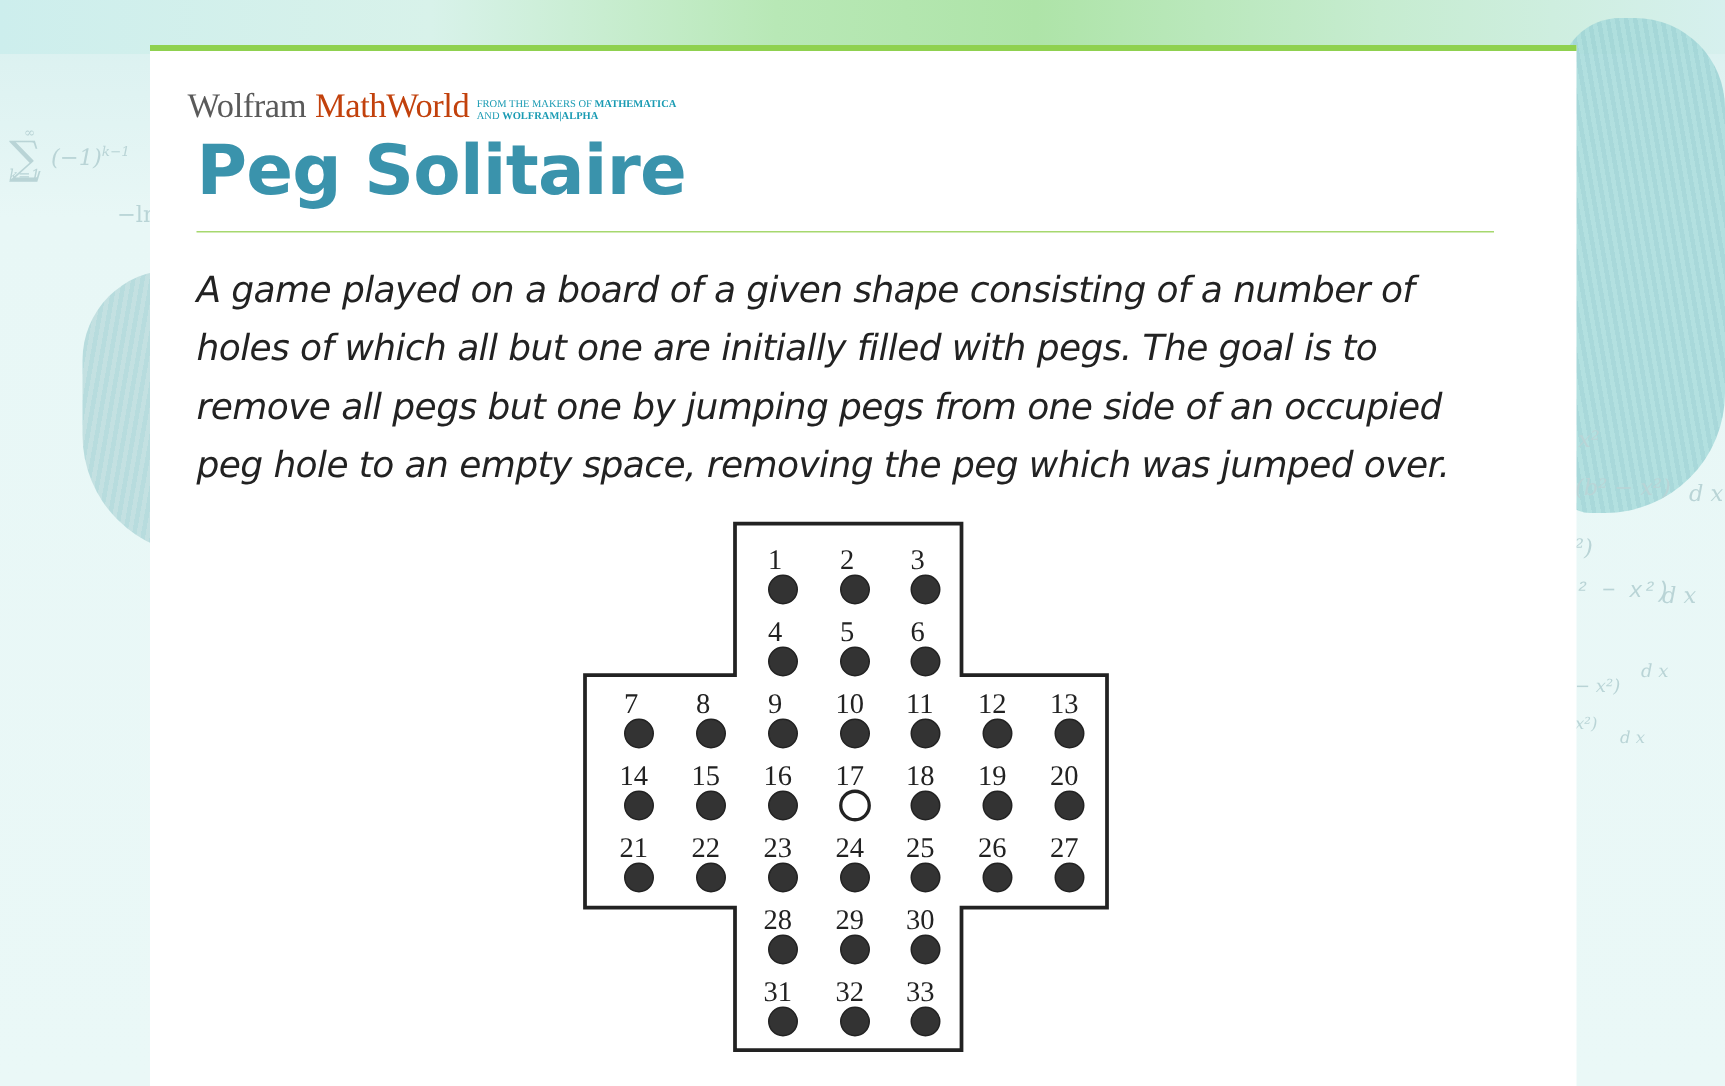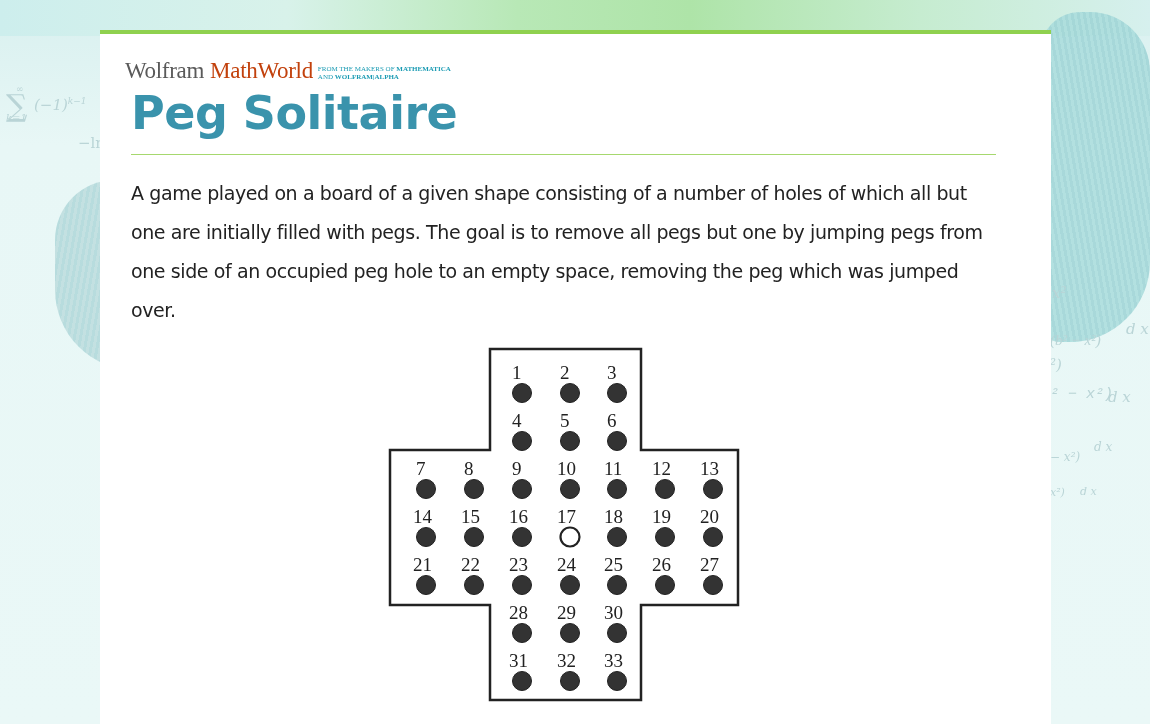--- a/index.html
+++ b/index.html
@@ -38,22 +38,23 @@
   .brand-tag { margin-left: 5px; font-size: 7px; line-height: 8px; color: #1a9bb3; padding-bottom: 3px; }
   .brand-tag b { font-weight: bold; }
   .page-title {
     position: absolute; left: 31px; top: 52px; margin: 0;
     font-family: "DejaVu Sans", sans-serif; font-weight: bold;
     font-size: 46px; color: #3a93ac; letter-spacing: -0.5px;
   }
   .title-rule { position: absolute; left: 31px; top: 120px; width: 865px; height: 1px; background: #a6d86e; }
   .desc {
     position: absolute; left: 31px; top: 140px; width: 870px; margin: 0;
-    font-family: "DejaVu Sans", sans-serif; font-size: 19px; line-height: 39px; color: #222;
+    font-family: "DejaVu Sans", sans-serif; font-size: 24px; line-height: 39px; color: #222;
     letter-spacing: -0.4px;
+    font-style: italic;
   }
   .board-wrap { position: absolute; left: 288px; top: 313px; width: 355px; height: 357px; }
   .board-wrap svg { display: block; }
   .lbl { font-family: "Liberation Serif", serif; font-size: 19px; fill: #222; }
 </style>
 </head>
 <body>
 
 <div class="bg-top"></div>
 <div class="bg-swirl-left"></div>
@@ -61,28 +62,28 @@
 
 <div class="formula" style="left:4px;top:84px;font-size:15px;">
   <span style="font-size:9px;position:absolute;left:12px;top:0;">∞</span>
   <span style="font-size:30px;position:absolute;left:2px;top:4px;font-style:normal;">∑</span>
   <span style="position:absolute;left:30px;top:12px;white-space:nowrap;">(−1)<sup style="font-size:9px;">k−1</sup></span>
   <span style="font-size:10px;position:absolute;left:2px;top:28px;white-space:nowrap;">k=1</span>
   <span style="position:absolute;left:74px;top:50px;white-space:nowrap;font-style:normal;">−ln</span>
 </div>
 <div class="formula" style="left:1050px;top:290px;font-size:15px;width:100px;height:220px;">
   <span style="position:absolute;left:2px;top:-6px;">x²</span>
-  <span style="position:absolute;left:0;top:42px;white-space:nowrap;font-family:Liberation Serif, serif;">(b² − x²)</span>
+  <span style="position:absolute;left:0;top:26px;white-space:nowrap;">(b² − x²)</span>
   <span style="position:absolute;left:76px;top:30px;">d x</span>
   <span style="position:absolute;left:0;top:66px;white-space:nowrap;">²)</span>
   <span style="position:absolute;left:0;top:96px;white-space:nowrap;font-family:Liberation Mono, monospace;">² − x²)</span>
   <span style="position:absolute;left:58px;top:98px;">d x</span>
   <span style="position:absolute;left:0;top:160px;white-space:nowrap;font-size:12px;">− x²)</span>
   <span style="position:absolute;left:44px;top:150px;font-size:12px;">d x</span>
-  <span style="position:absolute;left:0;top:196px;font-size:11px;">x²)</span>
+  <span style="position:absolute;left:0;top:186px;font-size:11px;">x²)</span>
   <span style="position:absolute;left:30px;top:195px;font-size:11px;">d x</span>
 </div>
 
 <div class="card">
   <div class="brand">
     <span class="brand-wolfram">Wolfram</span>
     <span class="brand-mathworld">MathWorld</span>
     <span class="brand-tag">
       <span>FROM THE MAKERS OF </span><b>MATHEMATICA</b><br>
       <span>AND </span><b>WOLFRAM|ALPHA</b>

